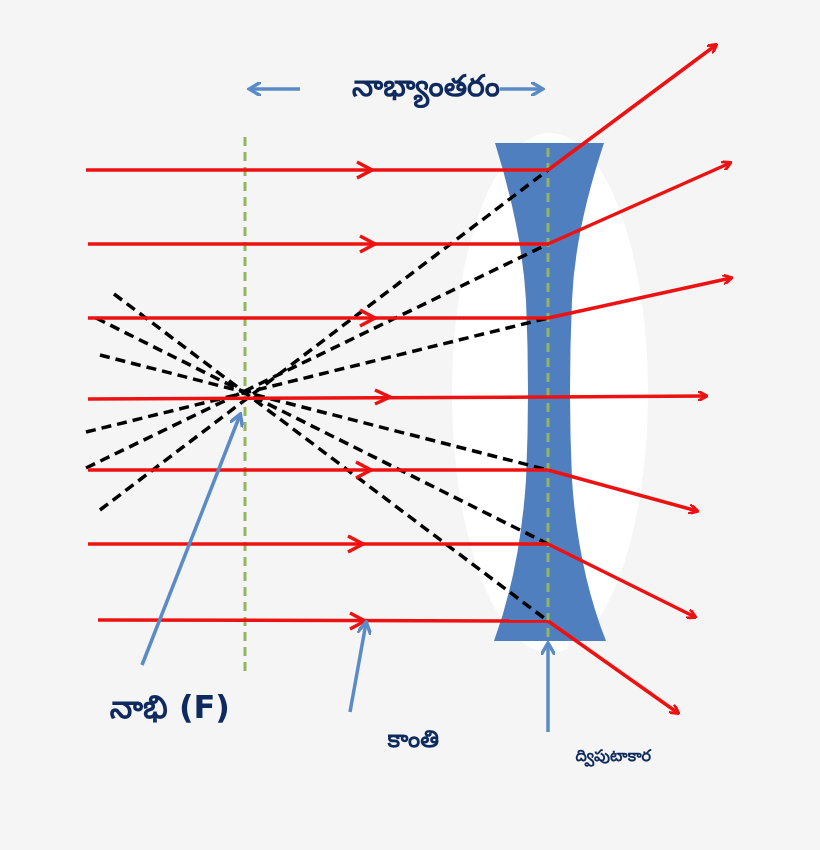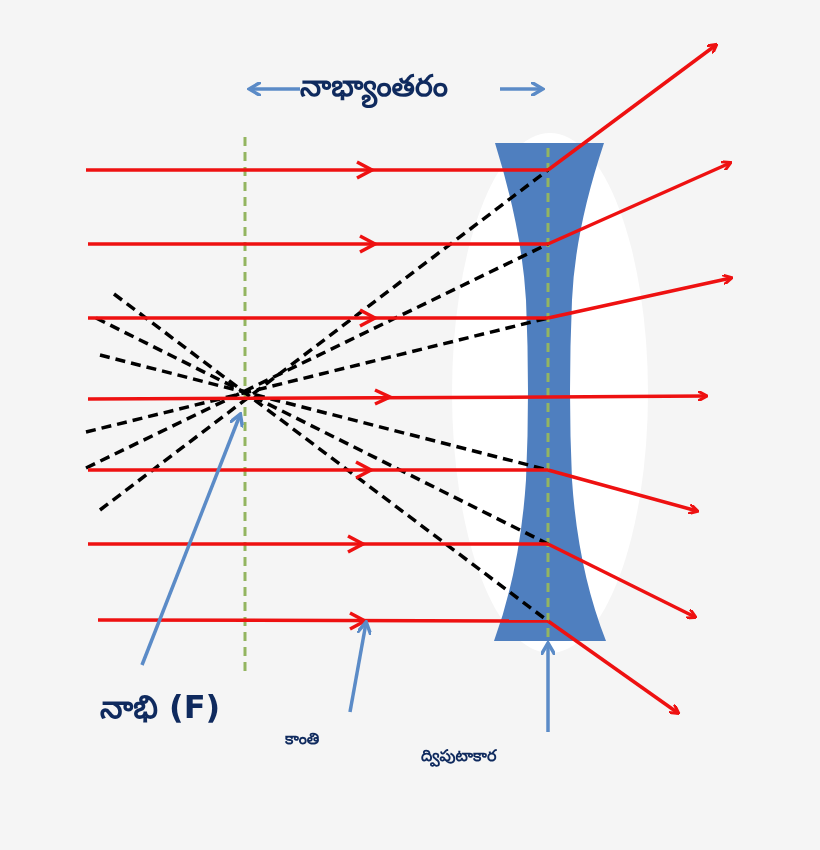--- a/index.html
+++ b/index.html
@@ -1,21 +1,21 @@
 <!DOCTYPE html>
 <html><head>
 <meta charset="utf-8">
 <style>
   html, body { margin: 0; padding: 0; }
   body { width: 820px; height: 850px; background: #f5f5f5; position: relative; overflow: hidden; font-family: "DejaVu Sans", sans-serif; }
   svg { position: absolute; left: 0; top: 0; }
-  .label { position: absolute; color: #0f2a5e; font-weight: bold; font-family: "DejaVu Sans", sans-serif; text-align: left; white-space: nowrap; }
+  .label { position: absolute; color: #0f2a5e; font-weight: bold; font-family: "DejaVu Sans", sans-serif; text-align: right; white-space: nowrap; }
   .title { left: 300px; top: 68px; width: 200px; font-size: 30px; }
   .focus { left: 100px; top: 688px; width: 130px; font-size: 32px; }
-  .rays { left: 285px; top: 720px; width: 140px; font-size: 16px; line-height: 38px; }
+  .rays { left: 299px; top: 720px; width: 140px; font-size: 24px; line-height: 38px; }
   .lens { left: 421px; top: 735px; width: 230px; font-size: 16px; line-height: 42px; }
 </style>
 </head>
 <body>
 
 <svg width="820" height="850" viewBox="0 0 820 850">
   <defs>
     <marker id="redHead" markerWidth="10" markerHeight="10" refX="8" refY="5" orient="auto" markerUnits="userSpaceOnUse">
       <path d="M0,0 L9,5 L0,10" fill="none" stroke="#ee1111" stroke-width="3"></path>
     </marker>

